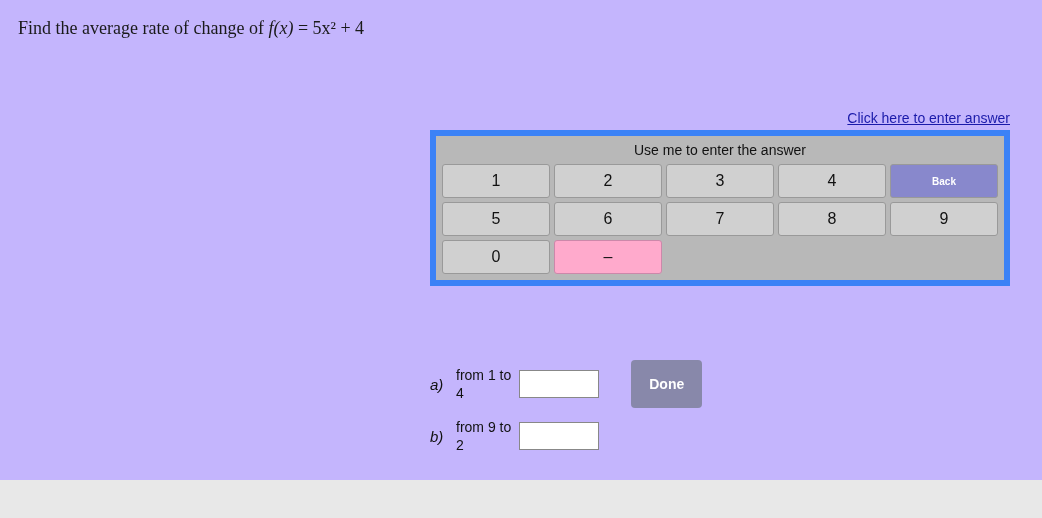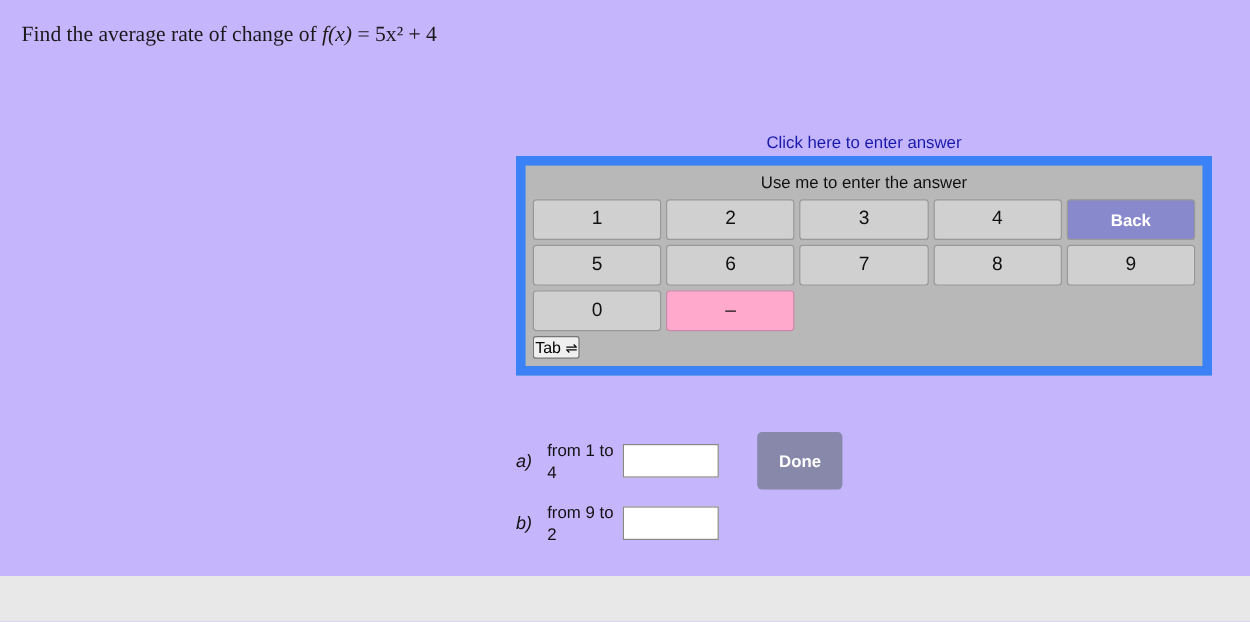--- a/index.html
+++ b/index.html
@@ -37,30 +37,31 @@
     
     .keypad-container {
       position: absolute;
       top: 110px;
       left: 430px;
       width: 580px;
     }
 
     .click-link {
       display: block;
-      text-align: center;
+      text-align: right;
       color: #1a1aaa;
       font-size: 14px;
+      text-decoration: underline;
       margin-bottom: 4px;
       cursor: pointer;
       font-family: Arial, sans-serif;
     }
 
     .keypad-box {
-      border: 8px solid #3b82f6;
+      border: 6px solid #3b82f6;
       background: #b8b8b8;
       padding: 6px;
     }
 
     .keypad-header {
       text-align: center;
       font-size: 14px;
       font-family: Arial, sans-serif;
       color: #111;
       margin-bottom: 6px;
@@ -86,21 +87,21 @@
       min-height: 34px;
       display: flex;
       align-items: center;
       justify-content: center;
     }
 
     .key-btn.action-btn {
       background: #8888cc;
       color: #fff;
       font-weight: bold;
-      font-size: 14px;
+      font-size: 10px;
     }
 
     .key-btn.minus-btn {
       background: #ffaacc;
       border: 1px solid #cc88aa;
     }
 
     .tab-arrow {
       font-size: 12px;
     }
@@ -195,26 +196,20 @@
         <button class="key-btn">6</button>
         <button class="key-btn">7</button>
         <button class="key-btn">8</button>
 
         <button class="key-btn">9</button>
         <button class="key-btn">0</button>
         <button class="key-btn minus-btn">–</button>
         <div class="key-btn key-empty"></div>
       </div>
 
-      <div style="margin-top:4px;">
-        <button class="tab-btn">
-          <span>Tab</span>
-          <span class="tab-arrow">⇌</span>
-        </button>
-      </div>
     </div>
   </div>
 
   <div class="bottom-section">
 
     <div class="part-row">
       <span class="part-label">a)</span>
       <div class="part-text">
         <div>from 1 to</div>
         <div>4</div>

